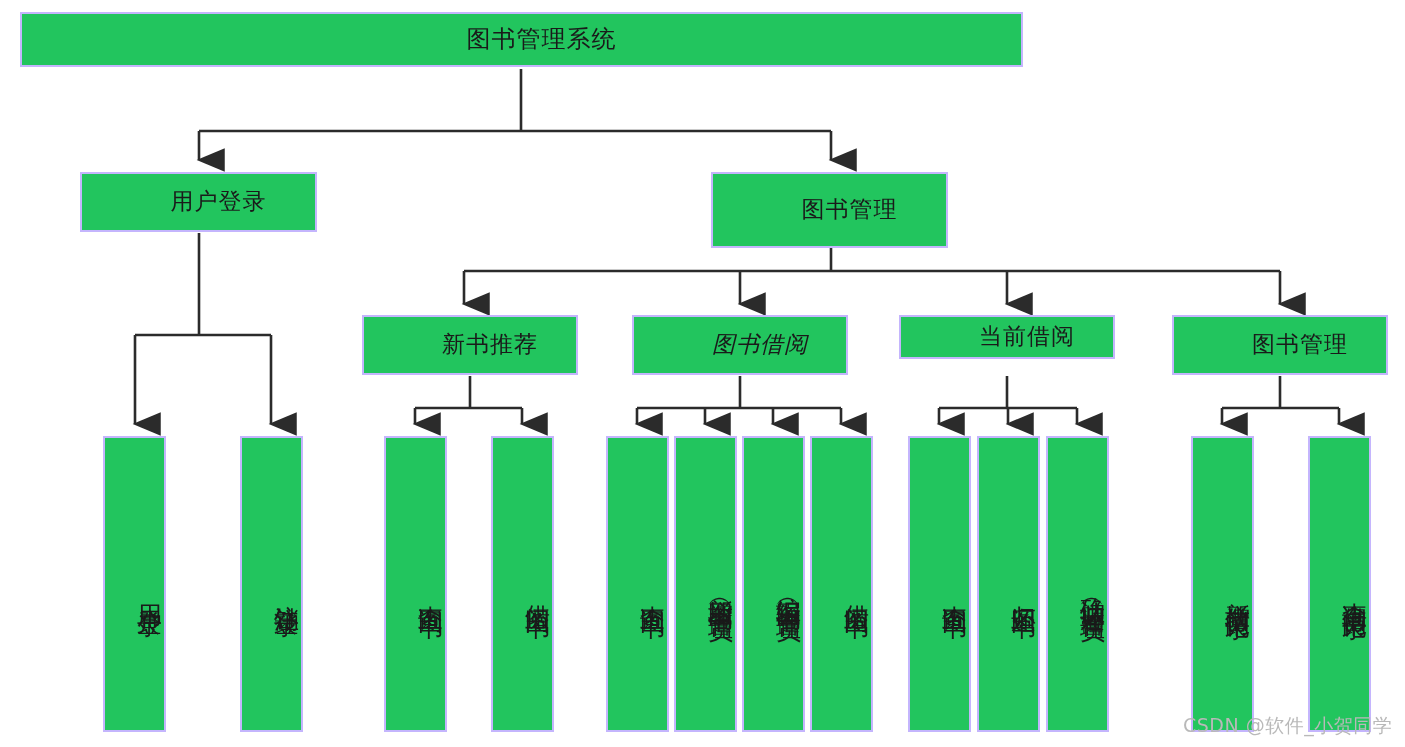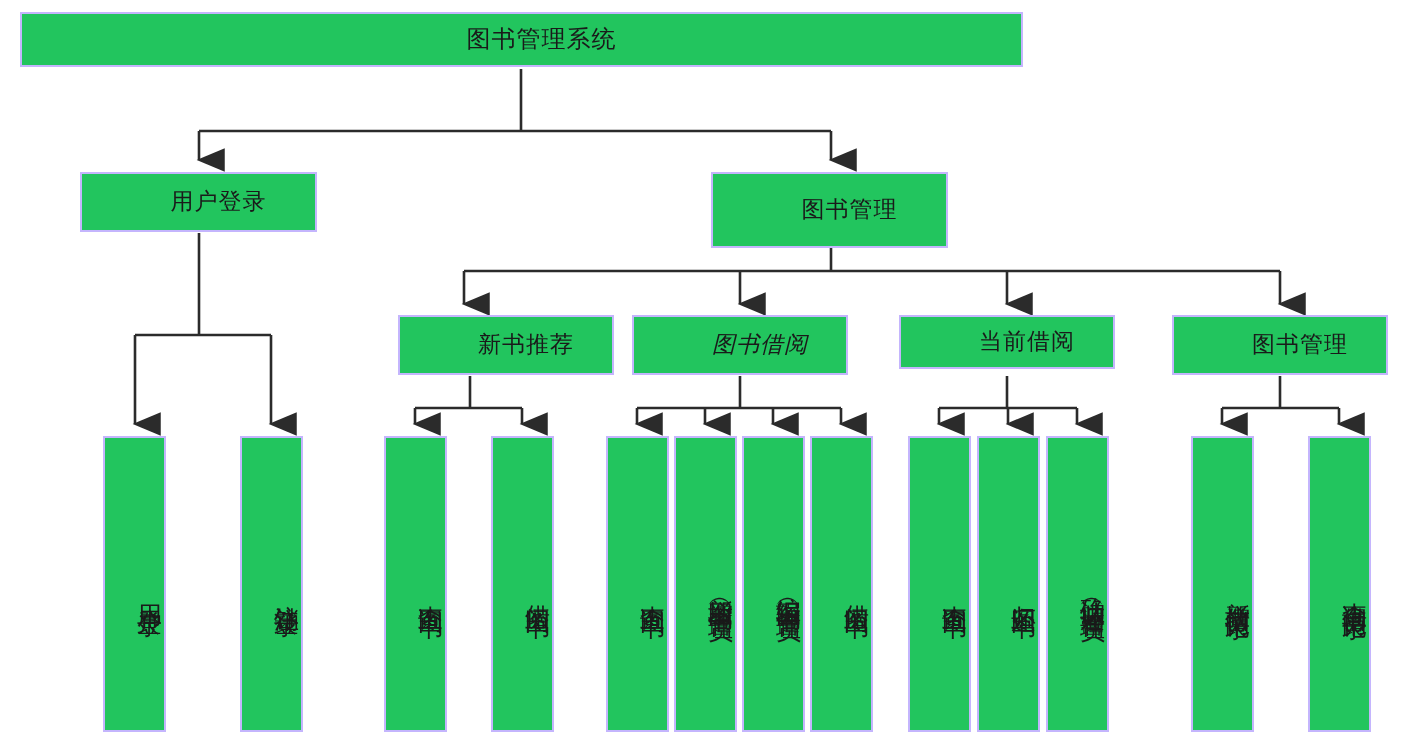--- a/index.html
+++ b/index.html
@@ -129,27 +129,27 @@
     <span>图书管理系统</span>
   </div>
 
   <div class="node node-h" style="left:80px; top:172px; width:237px; height:60px;">
     <span>用户登录</span>
   </div>
   <div class="node node-h" style="left:711px; top:172px; width:237px; height:76px;">
     <span>图书管理</span>
   </div>
 
-  <div class="node node-h" style="left:362px; top:315px; width:216px; height:60px;margin-left:36px;">
+  <div class="node node-h" style="left:362px; top:315px; width:216px; height:60px;">
     <span>新书推荐</span>
   </div>
   <div class="node node-h" style="left:632px; top:315px; width:216px; height:60px;font-style:italic;">
     <span>图书借阅</span>
   </div>
-  <div class="node node-h" style="left:899px; top:315px; width:216px; height:54px;">
+  <div class="node node-h" style="left:899px; top:315px; width:216px; height:44px;">
     <span>当前借阅</span>
   </div>
   <div class="node node-h" style="left:1172px; top:315px; width:216px; height:60px;">
     <span>图书管理</span>
   </div>
 
   <div class="node node-v" style="left:103px; top:436px; width:63px; height:296px;">
     <span>用户登录</span>
   </div>
   <div class="node node-v" style="left:240px; top:436px; width:63px; height:296px;">
@@ -186,14 +186,15 @@
     <span>确认归还（管理员）</span>
   </div>
 
   <div class="node node-v" style="left:1191px; top:436px; width:63px; height:296px;">
     <span>新增借阅记录</span>
   </div>
   <div class="node node-v" style="left:1308px; top:436px; width:63px; height:296px;">
     <span>查询借阅记录</span>
   </div>
 
+  <div class="watermark">CSDN @软件_小贺同学</div>
 
 </div>
 
 </body></html>

